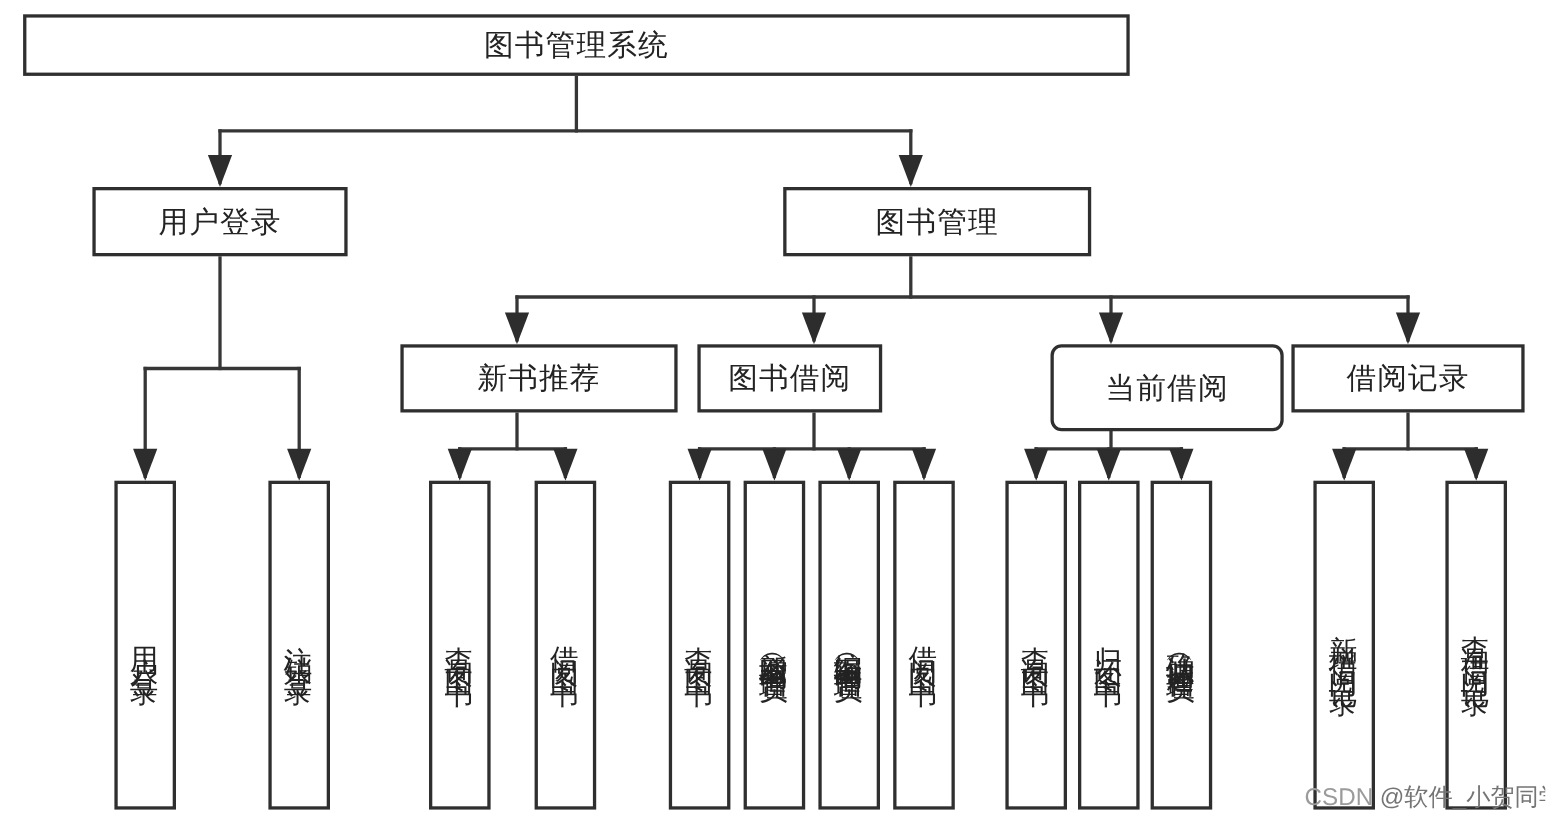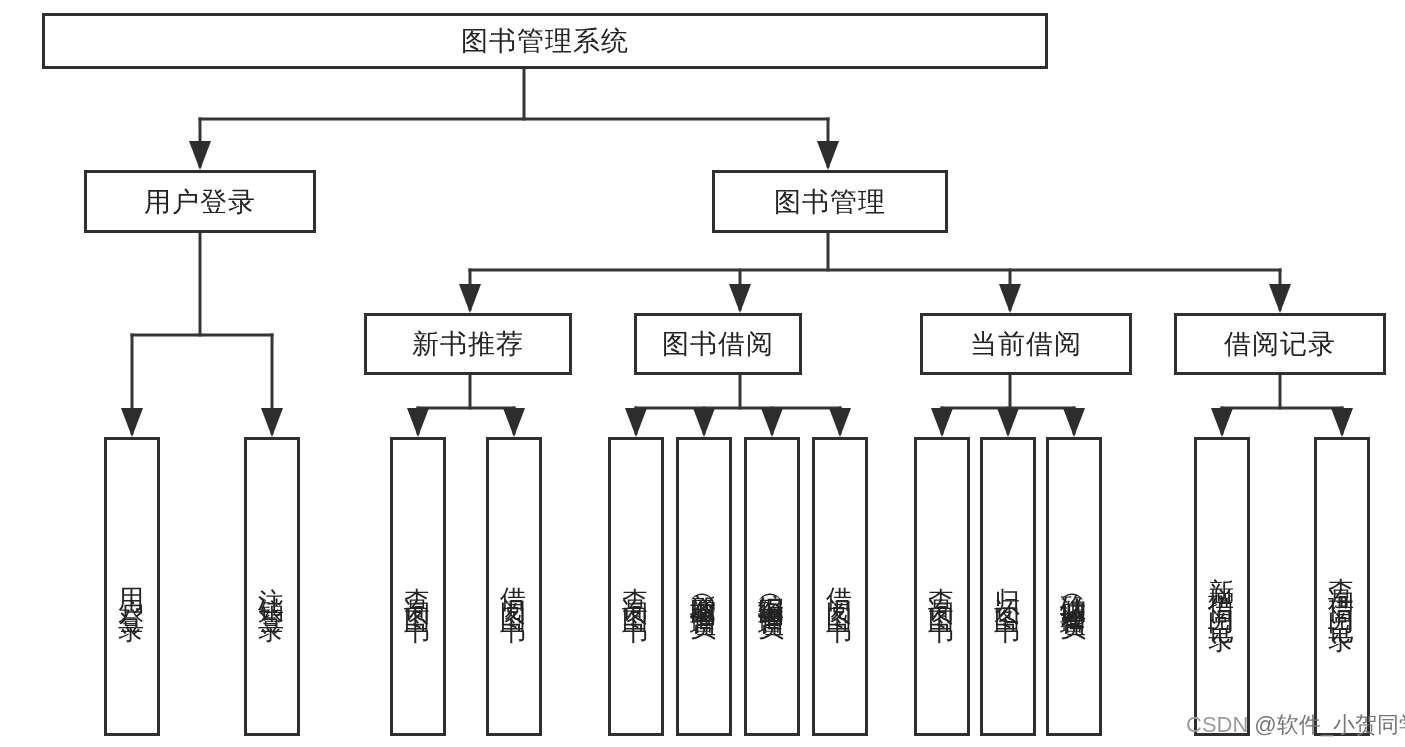--- a/index.html
+++ b/index.html
@@ -128,28 +128,28 @@
       <line x1="1222" y1="408" x2="1342" y2="408"></line>
       <line x1="1222" y1="408" x2="1222" y2="433"></line>
       <line x1="1342" y1="408" x2="1342" y2="433"></line>
     </g>
     <g fill="#2d2d2d" stroke="none">
       <polygon points="1222,437 1211,408 1233,408"></polygon>
       <polygon points="1342,437 1331,408 1353,408"></polygon>
     </g>
   </svg>
 
-  <div class="node" style="left:21px;top:13px;width:1006px;height:56px;margin-left:21px;">图书管理系统</div>
+  <div class="node" style="left:21px;top:13px;width:1006px;height:56px;">图书管理系统</div>
 
   <div class="node" style="left:84px;top:170px;width:232px;height:63px;">用户登录</div>
-  <div class="node" style="left:712px;top:170px;width:236px;height:63px;">图书管理</div>
+  <div class="node" style="left:712px;top:170px;width:280px;height:63px;">图书管理</div>
 
-  <div class="node" style="left:364px;top:313px;width:208px;height:62px;">新书推荐</div>
+  <div class="node" style="left:364px;top:313px;width:252px;height:62px;">新书推荐</div>
   <div class="node" style="left:634px;top:313px;width:168px;height:62px;">图书借阅</div>
-  <div class="node" style="left:920px;top:313px;width:212px;height:62px;">当前借阅</div>
+  <div class="node" style="left:955px;top:313px;width:212px;height:79px;border-radius:10px;">当前借阅</div>
   <div class="node" style="left:1174px;top:313px;width:212px;height:62px;">借阅记录</div>
 
   <div class="node leaf" style="left:104px;top:437px;width:56px;height:299px;">用户登录</div>
   <div class="node leaf" style="left:244px;top:437px;width:56px;height:299px;">注销登录</div>
 
   <div class="node leaf" style="left:390px;top:437px;width:56px;height:299px;">查询图书</div>
   <div class="node leaf" style="left:486px;top:437px;width:56px;height:299px;">借阅图书</div>
 
   <div class="node leaf" style="left:608px;top:437px;width:56px;height:299px;">查询图书</div>
   <div class="node leaf tight" style="left:676px;top:437px;width:56px;height:299px;">新增图书（管理员）</div>

